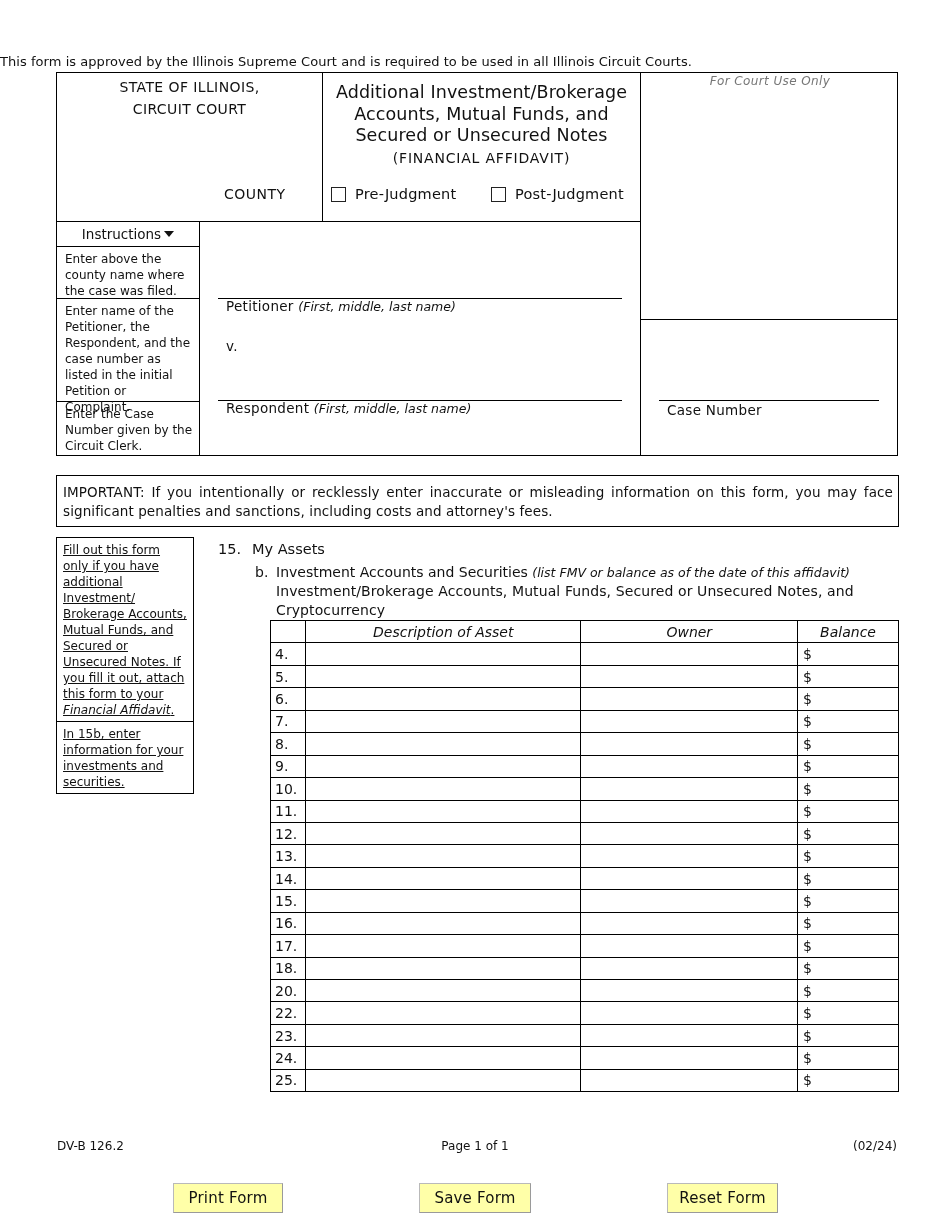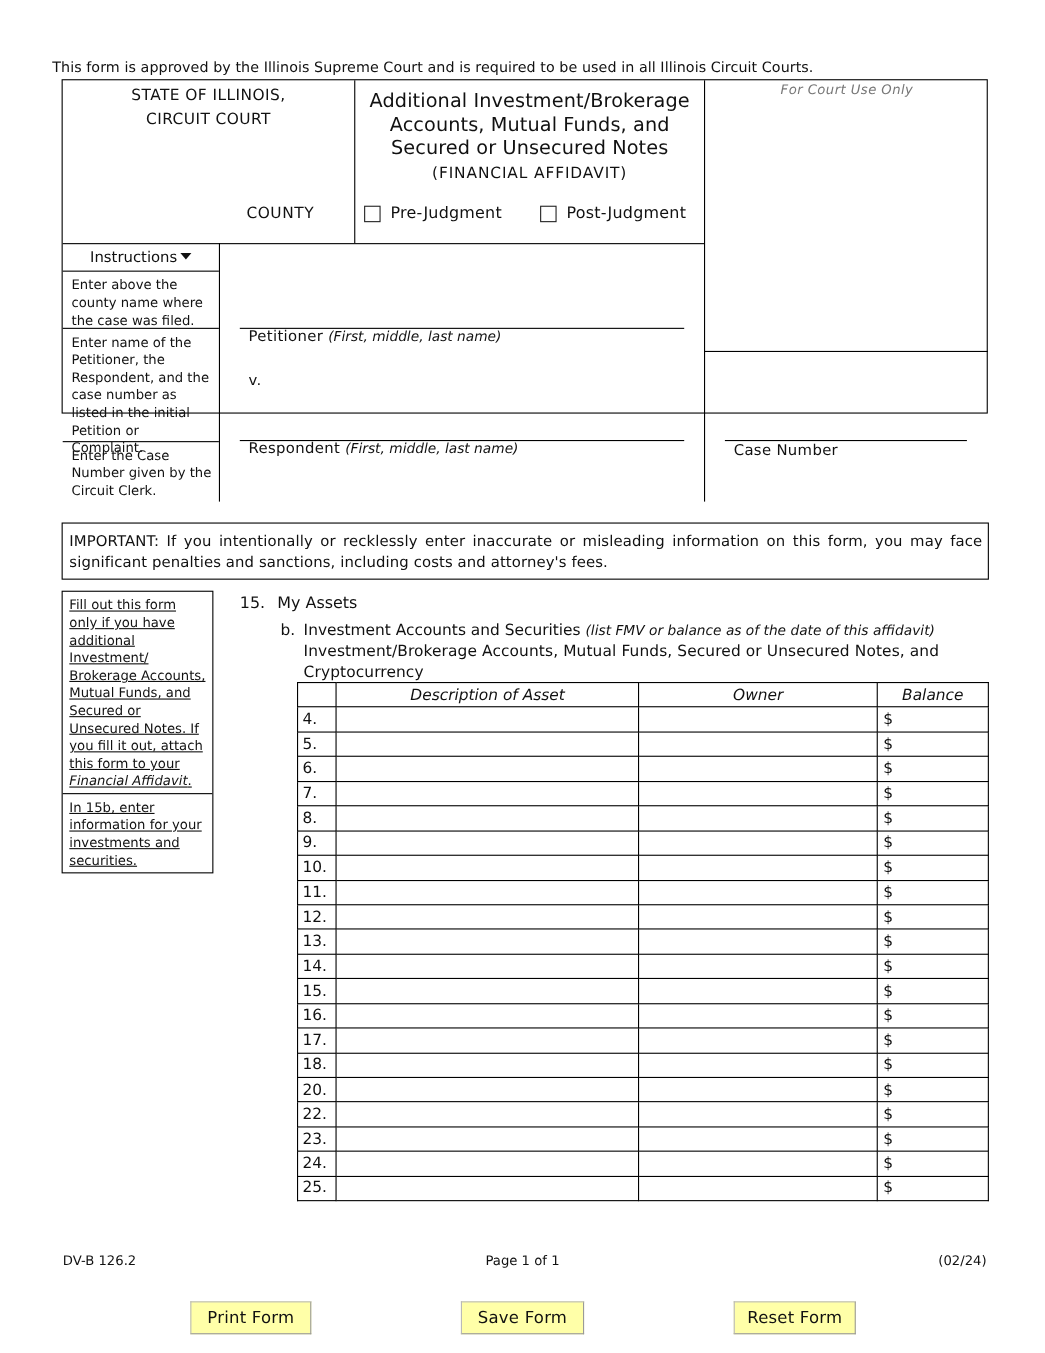--- a/index.html
+++ b/index.html
@@ -1,22 +1,22 @@
 <!DOCTYPE html>
 <html><head>
 <meta charset="utf-8">
 <style>
   * { box-sizing: border-box; margin: 0; padding: 0; }
   html, body { width: 950px; height: 1230px; background: #ffffff; }
   body { position: relative; font-family: "DejaVu Sans", sans-serif; color: #111; overflow: hidden; }
   .abs { position: absolute; }
-  .approval { left: 0; width: 774px; top: 54px; text-align: center; font-size: 13px; letter-spacing: 0.05px; padding-left: 13px; }
+  .approval { left: 0; width: 774px; top: 54px; text-align: left; font-size: 13px; letter-spacing: 0.05px; }
 
   
-  .hdr { left: 56px; top: 72px; width: 842px; height: 304px; border: 1px solid #000; }
+  .hdr { left: 56px; top: 72px; width: 842px; height: 384px; border: 1px solid #000; }
   .vline { position: absolute; background: #000; width: 1px; }
   .hline { position: absolute; background: #000; height: 1px; }
 
   .court { position: absolute; left: 0; top: 0; width: 265px; text-align: center; font-size: 14px; line-height: 22px; padding-top: 3px; letter-spacing: 0.4px; }
   .county { position: absolute; left: 167px; top: 113px; font-size: 14px; letter-spacing: 0.5px; }
   .title { position: absolute; left: 266px; top: 9px; width: 317px; text-align: center; font-size: 17.5px; line-height: 21.5px; letter-spacing: 0.1px; }
   .title .sub { font-size: 14px; letter-spacing: 0.8px; display:block; line-height: 23px; }
   .chk { position: absolute; top: 113px; font-size: 14.5px; display: flex; align-items: flex-end; gap: 9px; letter-spacing: 0.2px; }
   .box { width: 15px; height: 15px; border: 1px solid #222; display: inline-block; background: #fff; cursor: pointer; }
   .court-use { position: absolute; left: 584px; width: 258px; top: 1px; text-align: center; font-size: 12px; font-style: italic; color: #777; letter-spacing: 0.4px; }

